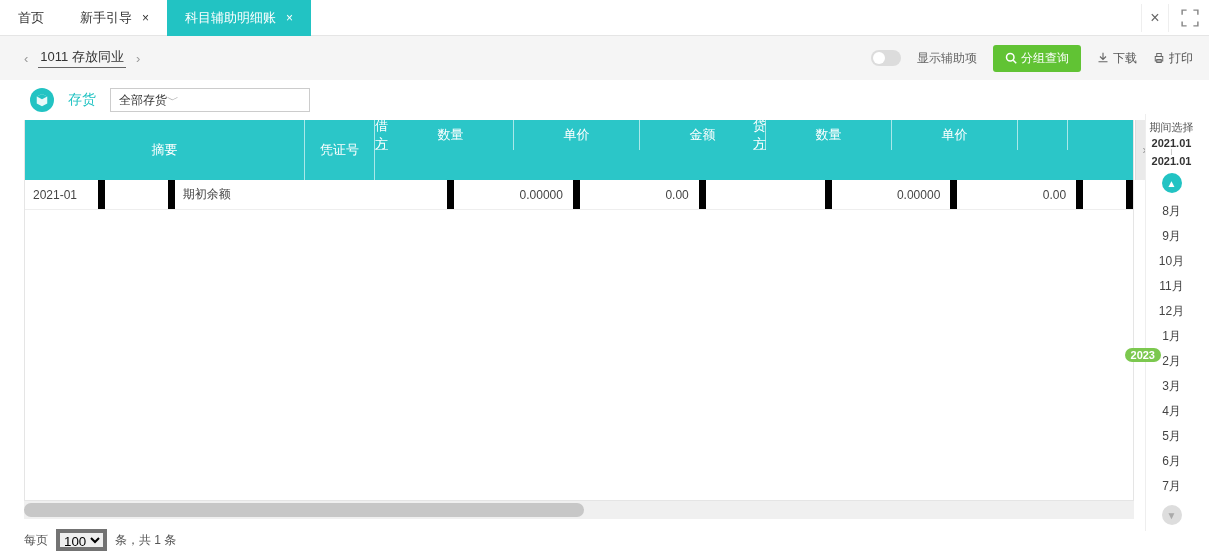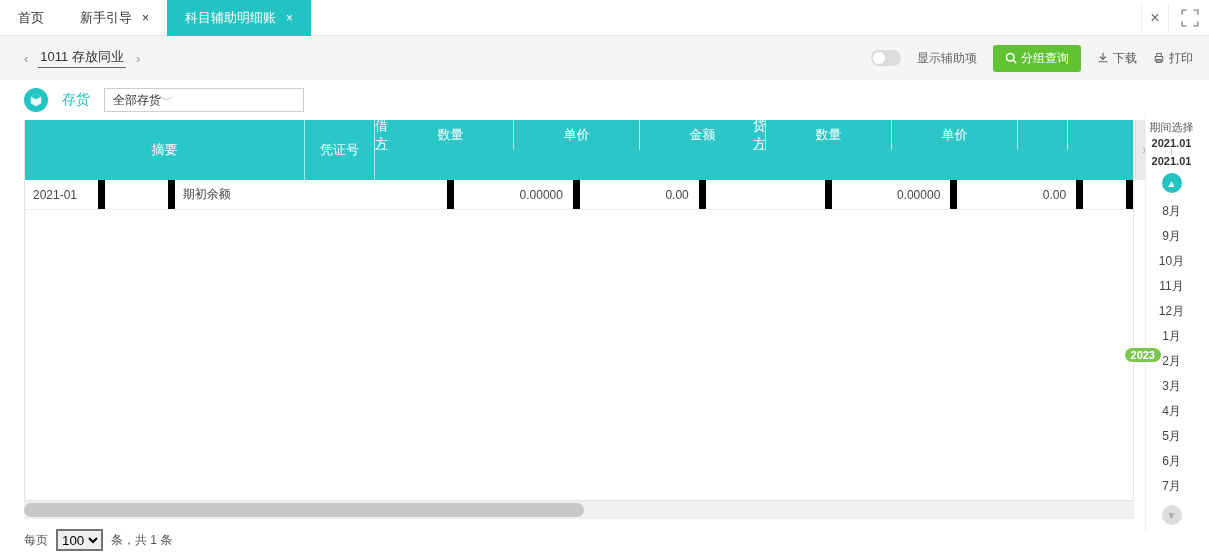--- a/index.html
+++ b/index.html
@@ -20,21 +20,21 @@
 .crumb-arrow { color: #999; font-size: 13px; cursor: pointer; }
 .crumb-text { border-bottom: 1px solid #666; padding: 0 2px 1px 2px; font-size: 13px; cursor: pointer; }
 .topbar-right { margin-left: auto; display: flex; align-items: center; gap: 16px; }
 .switch { width: 30px; height: 16px; border-radius: 8px; background: #dcdcdc; position: relative; cursor: pointer; }
 .switch::after { content:""; position:absolute; left:2px; top:2px; width:12px; height:12px; background:#fff; border-radius:50%; }
 .switch-label { color:#666; font-size:12px; }
 .btn-green { background:#61c334; color:#fff; padding:5px 12px; border-radius:3px; display:flex; align-items:center; gap:4px; cursor:pointer; font-size:12px; border:none; }
 .action-link { display:flex; align-items:center; gap:4px; color:#555; cursor:pointer; font-size:12px; }
 
 
-.filterbar { height: 40px; background: #fff; display:flex; align-items:center; padding: 0 24px; gap: 14px; }
+.filterbar { height: 40px; background: #fff; display:flex; align-items:center; padding: 0 30px; gap: 14px; }
 .round-icon { width:24px; height:24px; border-radius:50%; background:#22c3c3; display:flex; align-items:center; justify-content:center; color:#fff; }
 .filter-label { color:#22c3c3; font-size:14px; font-weight:500; }
 .select { border:1px solid #ccc; height:24px; width:200px; display:flex; align-items:center; justify-content:flex-start; padding:0 8px; font-size:12px; color:#333; cursor:pointer; background:#fff; }
 .select .caret { color:#aaa; }
 
 
 .table-wrap { margin: 0 24px; border:1px solid #e5e5e5; border-top:none; position:relative; width: 1110px; }
 .thead { background:#2bc6c8; color:#fff; font-size:13px; }
 .thead-row { display:flex; }
 .th, .td { border-right:1px solid rgba(255,255,255,0.6); display:flex; align-items:center; justify-content:center; }
@@ -51,21 +51,21 @@
 .td { border-right:7px solid #000000; font-size:12px; color:#444; }
 .td.left { justify-content:flex-start; padding-left:8px; }
 .td.right { justify-content:flex-end; padding-right:10px; }
 .table-body-area { height: 320px; overflow: hidden; background:#fff; }
 .hscroll-area { height: 18px; background:#f0f0f0; margin: 0 24px; width:1110px; position:relative; }
 .hscroll-thumb { position:absolute; left:0; top:2px; height:14px; width:560px; background:#c7c7c7; border-radius:7px; }
 .side-scroll-btn { position:absolute; right:-20px; top:0; width:18px; height:60px; background:#eaeaea; display:flex; align-items:center; justify-content:center; color:#999; cursor:pointer; font-size:12px; border-left:1px solid #ddd; }
 
 
 .pager { display:flex; align-items:center; gap:8px; padding: 10px 24px; font-size:12px; color:#555; }
-.pager select { border:2px solid #737373; height:22px; }
+.pager select { border:4px solid #737373; height:22px; }
 
 
 .period-panel { position:absolute; right:12px; top:114px; width:52px; border-left:1px solid #eee; background:#fff; display:flex; flex-direction:column; align-items:center; padding-top:4px; }
 .period-title { font-size:11px; color:#555; padding:2px 0; }
 .period-val { font-size:11px; font-weight:bold; color:#333; }
 .period-sep { height:6px; width:1px; background:#ccc; }
 .scroll-up, .scroll-down { width:20px; height:20px; border-radius:50%; background:#22c3c3; color:#fff; display:flex; align-items:center; justify-content:center; margin:6px 0; cursor:pointer; font-size:10px; }
 .scroll-down { background:#ddd; color:#aaa; }
 .month-item { font-size:12px; color:#444; padding:4px 0; cursor:pointer; width:100%; text-align:center; }
 .year-badge { position:absolute; right:48px; top:348px; background:#7cc84f; color:#fff; font-size:11px; font-weight:bold; padding:1px 6px; border-radius:9px; }

